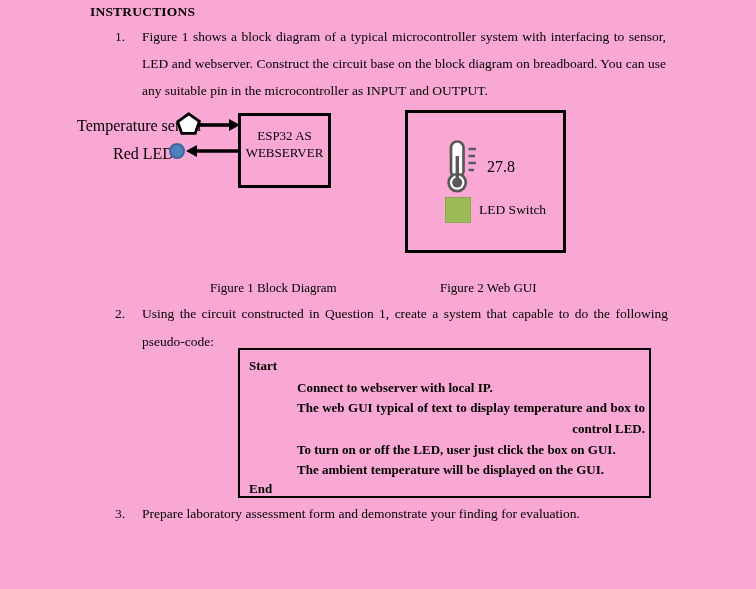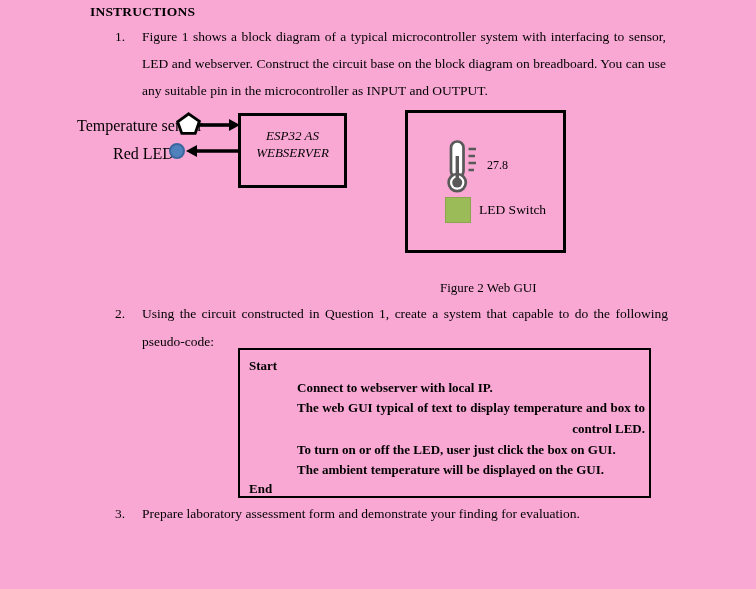--- a/index.html
+++ b/index.html
@@ -29,32 +29,32 @@
   #led-label  { left:113px; top:145px; }
   #pentagon-icon { position:absolute; left:176px; top:112px; }
   #arrow-right-icon { position:absolute; left:199px; top:118px; }
   #led-dot {
     position:absolute; left:169px; top:143px; width:16px; height:16px;
     border-radius:50%; background:#4f81bd; border:2px solid #3b679e;
     box-sizing:border-box;
   }
   #arrow-left-icon { position:absolute; left:186px; top:144px; }
   #esp32-box {
-    position:absolute; left:238px; top:113px; width:109px; height:75px;
+    position:absolute; left:238px; top:113px; width:93px; height:75px;
     border:3px solid #000; box-sizing:border-box; text-align:center;
-    font-size:13px; line-height:16.5px; padding-top:12px;font-style:italic;
+    font-size:13px; line-height:16.5px; padding-top:12px;
   }
 
   
   #gui-box {
     position:absolute; left:405px; top:110px; width:161px; height:143px;
     border:3px solid #000; box-sizing:border-box;
   }
   #thermometer-icon { position:absolute; left:445px; top:139px; }
-  #temp-value { position:absolute; left:487px; top:158px; font-size:12px; }
+  #temp-value { position:absolute; left:487px; top:158px; font-size:16px; }
   #green-switch {
     position:absolute; left:445px; top:197px; width:26px; height:26px;
     background:#9bbb59; border:1px solid #8aa74e; box-sizing:border-box;
   }
   #switch-label { position:absolute; left:479px; top:202px; font-size:13.5px; }
 
   .caption { position:absolute; font-size:13px; }
   #caption-fig1 { left:210px; top:280px; }
   #caption-fig2 { left:440px; top:280px; }
 
@@ -131,20 +131,21 @@
       <line x1="23.5" y1="31" x2="29" y2="31" stroke="#595959" stroke-width="2.5"></line>
     </svg>
   </span>
 
   <span id="temp-value">27.8</span>
 
   <span id="green-switch"></span>
 
   <span id="switch-label">LED Switch</span>
 
+  <span class="caption" id="caption-fig1">Figure 1 Block Diagram</span>
   <span class="caption" id="caption-fig2">Figure 2 Web GUI</span>
 
   <div class="list-item" id="item2">
     <span class="num">2.</span>
     <span class="item-text">Using the circuit constructed in Question 1, create a system that capable to do the following pseudo-code:</span>
   </div>
 
   <div id="pseudo-box">
     <span class="kw" id="ps-start">Start</span>
     <div class="ps-line" id="ps-l0">Connect to webserver with local IP.</div>

